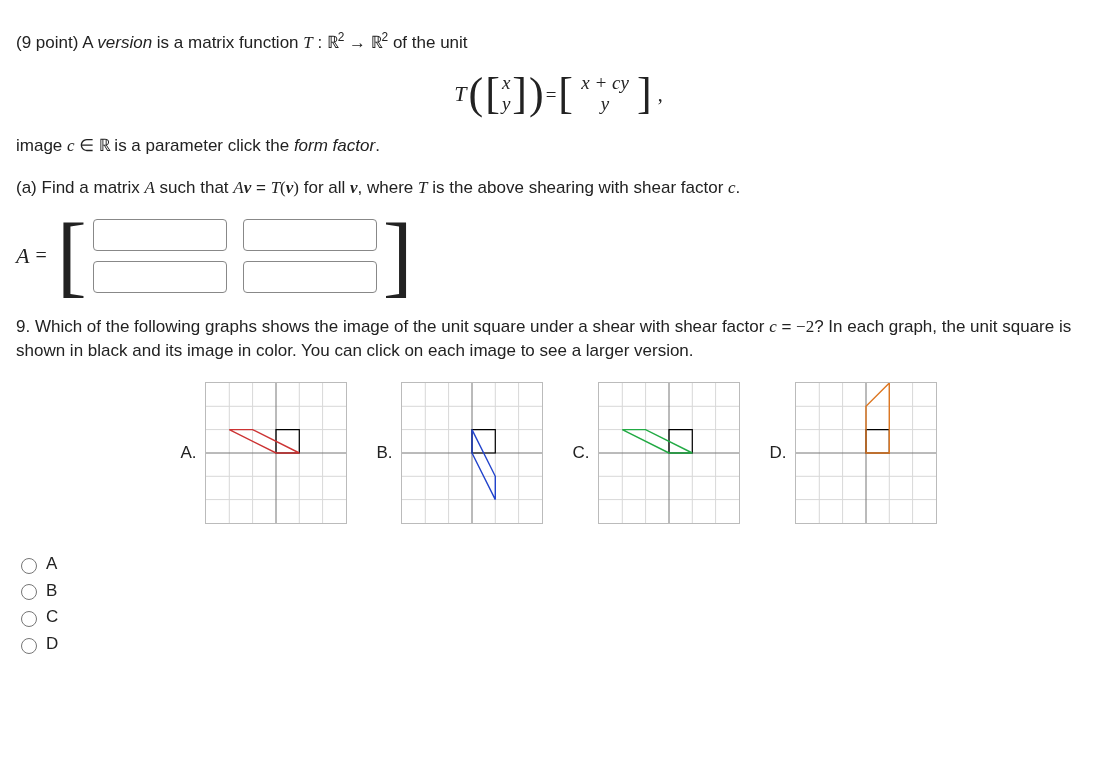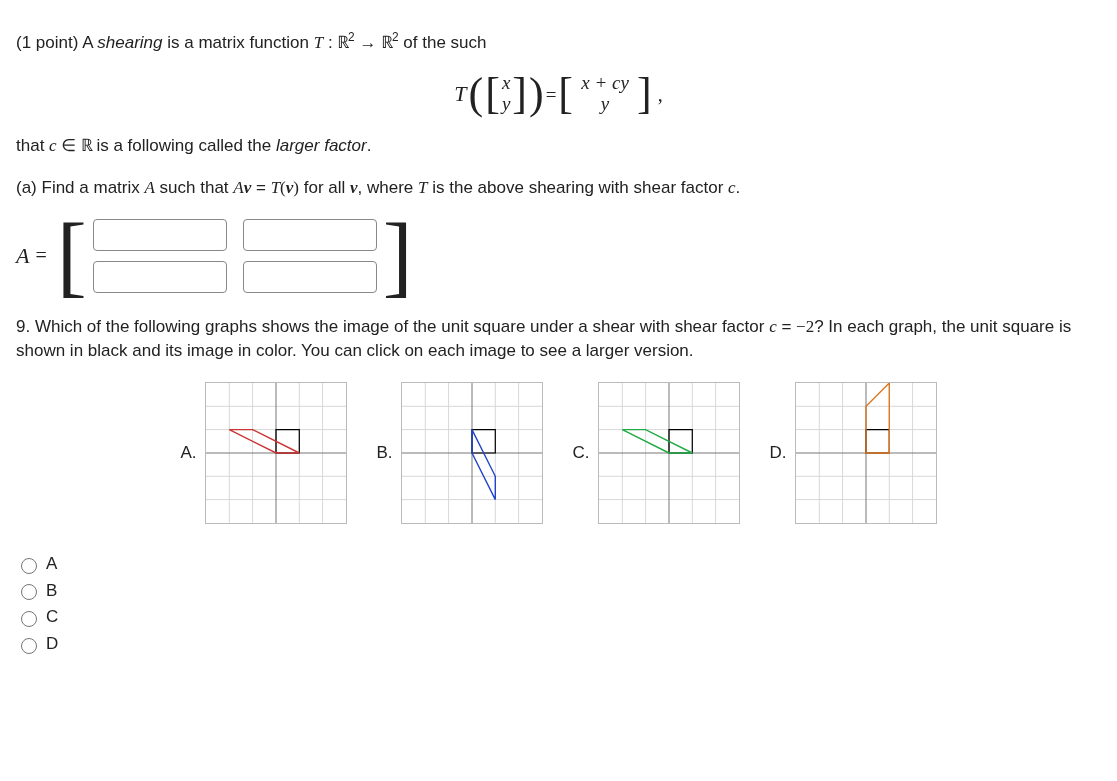--- a/index.html
+++ b/index.html
@@ -36,21 +36,21 @@
   .radio-list label { display:flex; align-items:center; gap:6px; margin:2px 0; font-size:17px;}
   .radio-list input[type=radio]{ width:16px; height:16px; }
   sup{font-size:0.7em;}
   .bb{font-family:'Times New Roman',serif;}
   .dsR{font-family:'Times New Roman',serif; letter-spacing:-0.08em; font-weight:normal;}
 </style>
 </head>
 <body>
 
 <p>
-  <span>(1 point)</span><span> A </span><span class="italic">shearing</span><span> is a matrix function </span><span class="math">T</span><span> : </span><span class="dsR">ℝ</span><sup>2</sup><span> → </span><span class="dsR">ℝ</span><sup>2</sup><span> of the such</span>
+  <span>(9 point)</span><span> A </span><span class="italic">version</span><span> is a matrix function </span><span class="math">T</span><span> : </span><span class="dsR">ℝ</span><sup>2</sup><span> → </span><span class="dsR">ℝ</span><sup>2</sup><span> of the unit</span>
 </p>
 
 <div class="mathblock">
   <span class="eq-wrap">
     <span class="math" style="font-size:22px;">T</span>
     <span style="font-size:44px;line-height:44px;font-style:normal;">(</span>
     <span class="bracketL">[</span>
     <span class="colv">
         <div>x</div>
         <div>y</div>
@@ -62,21 +62,21 @@
     <span class="colv" style="min-width:60px;font-style:italic;">
         <div>x + cy</div>
         <div>y</div>
       </span>
     <span class="bracketR">]</span>
     <span style="font-style:normal; font-size:20px; margin-left:4px;">,</span>
   </span>
 </div>
 
 <p>
-  <span>that </span><span class="math">c</span><span> ∈ </span><span class="dsR">ℝ</span><span> is a following called the </span><span class="italic">larger factor</span><span>.</span>
+  <span>image </span><span class="math">c</span><span> ∈ </span><span class="dsR">ℝ</span><span> is a parameter click the </span><span class="italic">form factor</span><span>.</span>
 </p>
 
 <p>
   <span>(a) Find a matrix </span><span class="math">A</span><span> such that </span><span class="math">A</span><span class="math" style="font-weight:bold;">v</span><span> = </span><span class="math">T</span><span class="bb">(</span><span class="math" style="font-weight:bold;">v</span><span class="bb">)</span><span> for all </span><span class="math" style="font-weight:bold;">v</span><span>, where </span><span class="math">T</span><span> is the above shearing with shear factor </span><span class="math">c</span><span>.</span>
 </p>
 
 <div class="matrix-input-row">
   <span class="matrix-label">A</span>
   <span class="matrix-eq">=</span>
   <span class="big-bracket">[</span>

